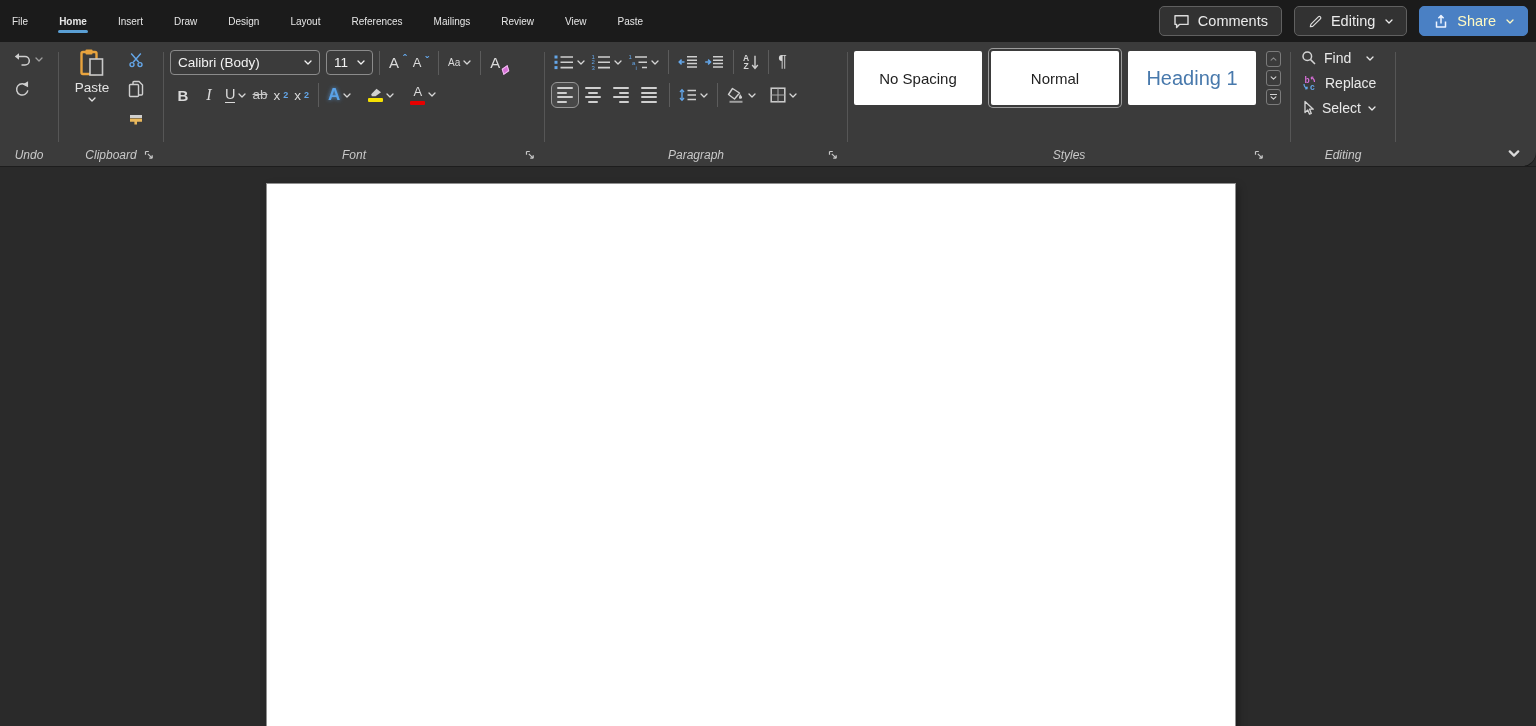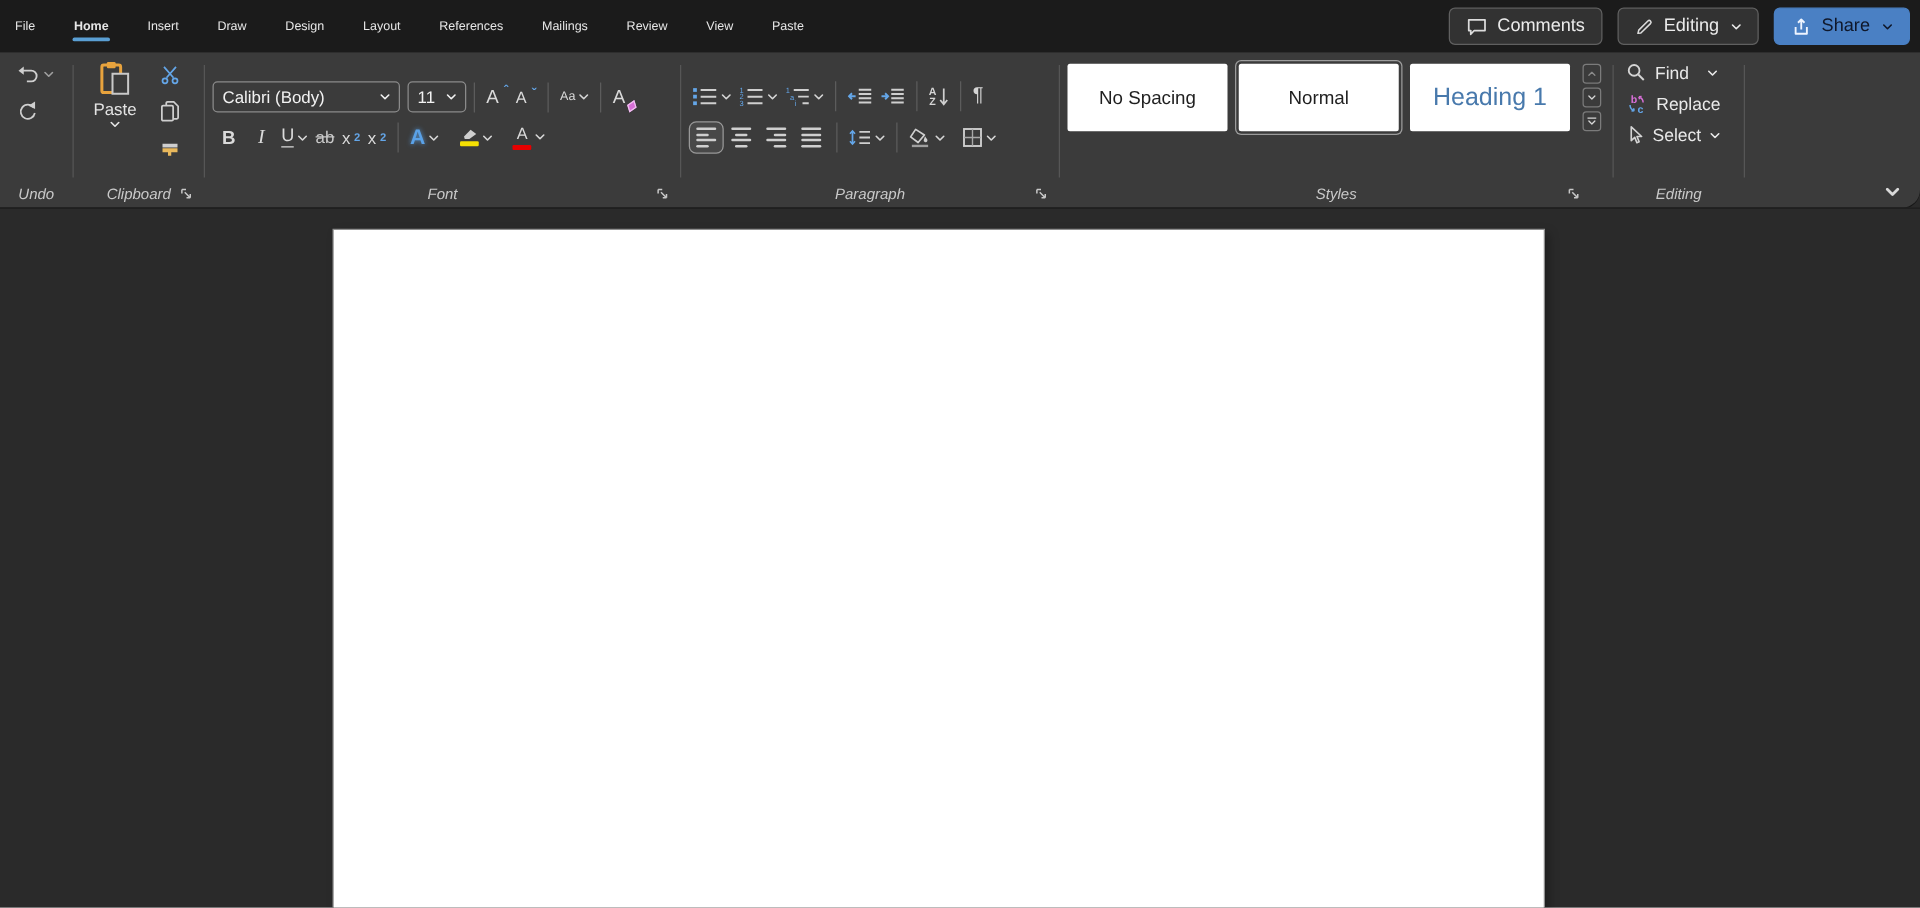--- a/index.html
+++ b/index.html
@@ -8,21 +8,21 @@
 
   
   .topbar { height:42px; background:#1b1b1b; display:flex; align-items:center; padding:0 8px 0 10px; }
   .tabs { display:flex; align-items:center; gap:27px; }
   .tab { color:#e6e6e6; font-size:10px; position:relative; padding:6px 2px; white-space:nowrap; cursor:default; }
   .tab.active { font-weight:700; }
   .tab.active::after { content:""; position:absolute; left:1px; right:1px; bottom:0; height:3px; border-radius:2px; background:#5a9fd4; }
   .top-actions { margin-left:auto; display:flex; align-items:center; gap:12px; }
   .tbtn { height:30px; display:flex; align-items:center; gap:8px; padding:0 13px; border:1px solid #606060; border-radius:5px; background:#323232; color:#ebebeb; font-size:14.5px; }
   .tbtn .chev { margin-left:2px; }
-  .tbtn-share { background:#4a80c4; border-color:#4a80c4; color:#0f172a; }
+  .tbtn-share { background:#4a80c4; border-color:#4a80c4; color:#fef9c3; }
 
   
   .ribbon { position:relative; height:124px; background:#3b3b3b; border-radius:0 0 14px 0; display:flex; align-items:stretch; box-shadow:0 1px 0 rgba(0,0,0,.45); }
   .vsep { width:1px; background:#565656; margin:10px 0 24px; }
   .grp { position:relative; padding:8px 6px 24px; }
   .grp-label { position:absolute; bottom:4px; left:0; right:0; text-align:center; font-size:12px; color:#c9c9c9; white-space:nowrap;font-style:italic; }
   .launcher { position:absolute; bottom:3px; right:5px; width:18px; height:17px; display:flex; align-items:center; justify-content:center; border-radius:3px; background:transparent; border:none; }
   .chev { width:8px; height:5px; fill:none; stroke:currentColor; stroke-width:1.3; stroke-linecap:round; stroke-linejoin:round; flex:none; }
   .chev-dim { color:#9f9f9f; }
   .ibtn { display:flex; align-items:center; justify-content:center; gap:3px; background:transparent; border:none; color:#d6d6d6; border-radius:4px; padding:2px 3px; cursor:default; }
@@ -34,21 +34,21 @@
 
   
   .grp-clip { width:104px; display:flex; gap:6px; padding-top:6px; }
   .paste-btn { width:54px; display:flex; flex-direction:column; align-items:center; gap:2px; background:transparent; border:none; color:#e3e3e3; }
   .paste-btn .plabel { font-size:13.5px; color:#e3e3e3; }
   .clip-col { display:flex; flex-direction:column; gap:8px; padding-top:2px; }
 
   
   .grp-font { width:380px; }
   .rowline { display:flex; align-items:center; }
-  .row1 { margin-bottom:8px;margin-top:15px; }
+  .row1 { margin-bottom:8px; }
   .combo { height:25px; border:1px solid #8b8b8b; border-radius:4px; background:#3b3b3b; color:#f2f2f2; font-size:13.5px; display:flex; align-items:center; justify-content:space-between; padding:0 7px; }
   .combo-name { width:150px; margin-right:6px; }
   .combo-size { width:47px; }
   .sep-sm { width:1px; height:24px; background:#5c5c5c; margin:0 6px; flex:none; }
   .glyph { font-size:15px; color:#dadada; line-height:1; }
   .mark-up, .mark-dn { color:#64a6e8; font-size:11px; font-weight:700; margin-left:1px; line-height:.8; transform:translateY(-4px); display:inline-block; }
   .mark-dn { transform:translateY(-2px); }
   .b-bold { font-weight:700; font-size:15px; }
   .b-italic { font-family:"Liberation Serif", serif; font-style:italic; font-size:16px; }
   .b-under { border-bottom:1.6px solid #dadada; padding-bottom:0; font-size:14.5px; }

